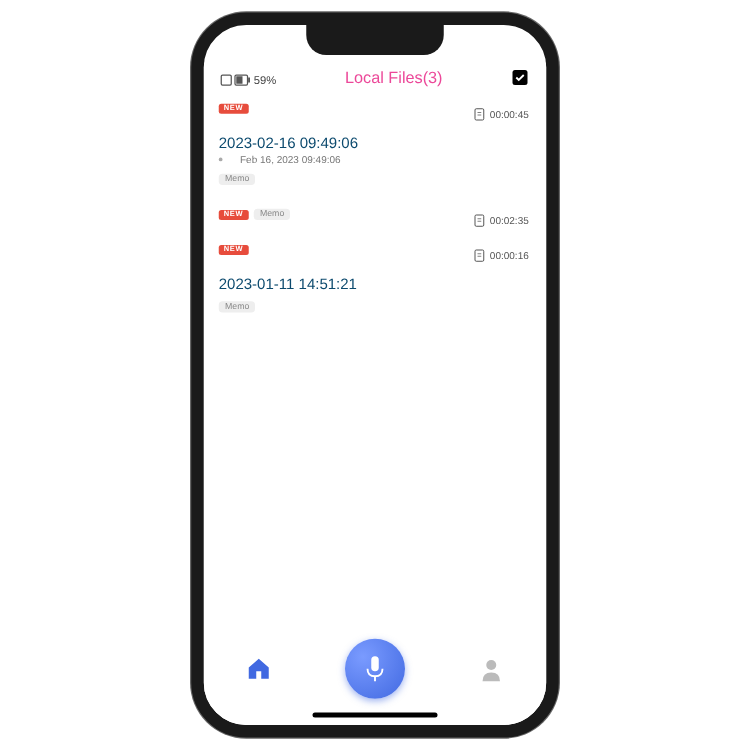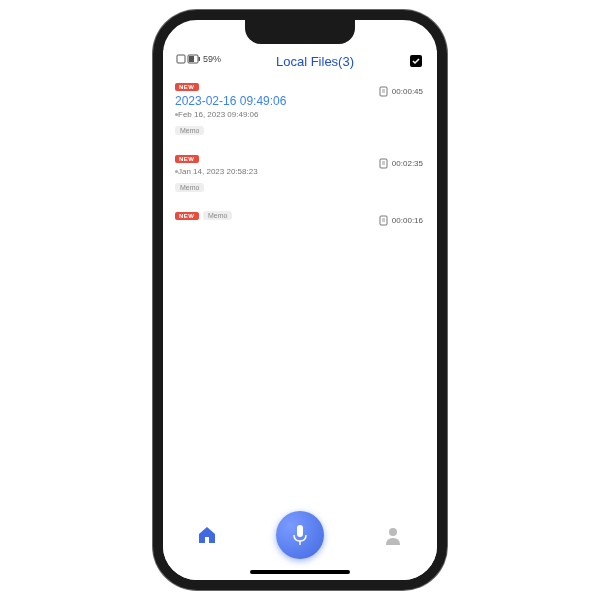--- a/index.html
+++ b/index.html
@@ -58,27 +58,27 @@
     bottom: 0;
     left: 0;
     right: 0;
     background: #fff;
     display: flex;
     flex-direction: column;
   }
 
   .app-header {
     display: flex;
-    align-items: flex-start;
+    align-items: flex-end;
     justify-content: space-between;
     padding: 4px 14px 2px 14px;
     font-size: 13px;
   }
   .hdr-left { display:flex; align-items:center; gap:3px; font-size:9px; color:#444;}
-  .hdr-title { font-size: 13px; font-weight: 500; color:#1d4ed8; }
+  .hdr-title { font-size: 13px; font-weight: 500; color:#ec4899; }
   .hdr-right svg { display:block; }
 
   .list {
     flex: 1;
     overflow-y: auto;
     padding: 0 10px;
   }
   .row {
     padding: 4px 2px 6px 2px;
     position: relative;
@@ -89,29 +89,29 @@
     color: #fff;
     font-size: 6px;
     font-weight: 600;
     padding: 1px 4px;
     border-radius: 2px;
     letter-spacing: 0.5px;
   }
   .row-title {
     font-size: 12px;
     font-weight: 500;
-    color: #3b82f6;
-    margin-top: 1px;
+    color: #0c4a6e;
+    margin-top: 14px;
   }
   .row-sub {
     font-size: 8px;
     color: #777;
     display: flex;
     align-items: center;
-    gap: 0;
+    gap: 14px;
     margin-top: 2px;
   }
   .row-sub .dot { width:3px; height:3px; border-radius:50%; background:#aaa;}
   .memo-pill {
     display:inline-block;
     font-size:7px;
     color:#888;
     background:#eee;
     border-radius:3px;
     padding:1px 5px;
@@ -232,37 +232,34 @@
               <rect x="0" y="0" width="7" height="9" rx="1" stroke="#555" fill="none" stroke-width="0.8"></rect>
               <line x1="2" y1="3" x2="5" y2="3" stroke="#555" stroke-width="0.6"></line>
               <line x1="2" y1="5" x2="5" y2="5" stroke="#555" stroke-width="0.6"></line>
             </svg>
           <span>00:00:45</span>
         </div>
       </div>
 
       <div class="row">
         <span class="new-badge">NEW</span>
-        <div class="row-sub">
-          <span class="dot"></span>
-          <span>Jan 14, 2023 20:58:23</span>
-        </div>
         <span class="memo-pill">Memo</span>
         <div class="row-right">
           <svg width="8" height="9">
               <rect x="0" y="0" width="7" height="9" rx="1" stroke="#555" fill="none" stroke-width="0.8"></rect>
               <line x1="2" y1="3" x2="5" y2="3" stroke="#555" stroke-width="0.6"></line>
               <line x1="2" y1="5" x2="5" y2="5" stroke="#555" stroke-width="0.6"></line>
             </svg>
           <span>00:02:35</span>
         </div>
       </div>
 
       <div class="row">
         <span class="new-badge">NEW</span>
+        <div class="row-title">2023-01-11 14:51:21</div>
         <span class="memo-pill">Memo</span>
         <div class="row-right">
           <svg width="8" height="9">
               <rect x="0" y="0" width="7" height="9" rx="1" stroke="#555" fill="none" stroke-width="0.8"></rect>
               <line x1="2" y1="3" x2="5" y2="3" stroke="#555" stroke-width="0.6"></line>
               <line x1="2" y1="5" x2="5" y2="5" stroke="#555" stroke-width="0.6"></line>
             </svg>
           <span>00:00:16</span>
         </div>
       </div>

